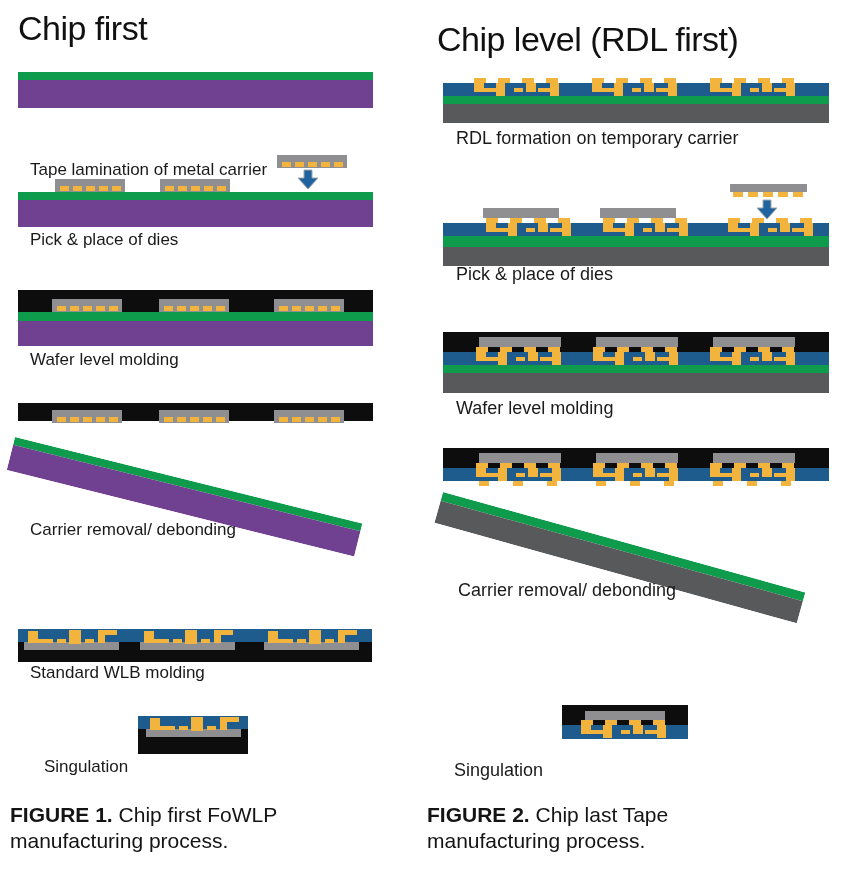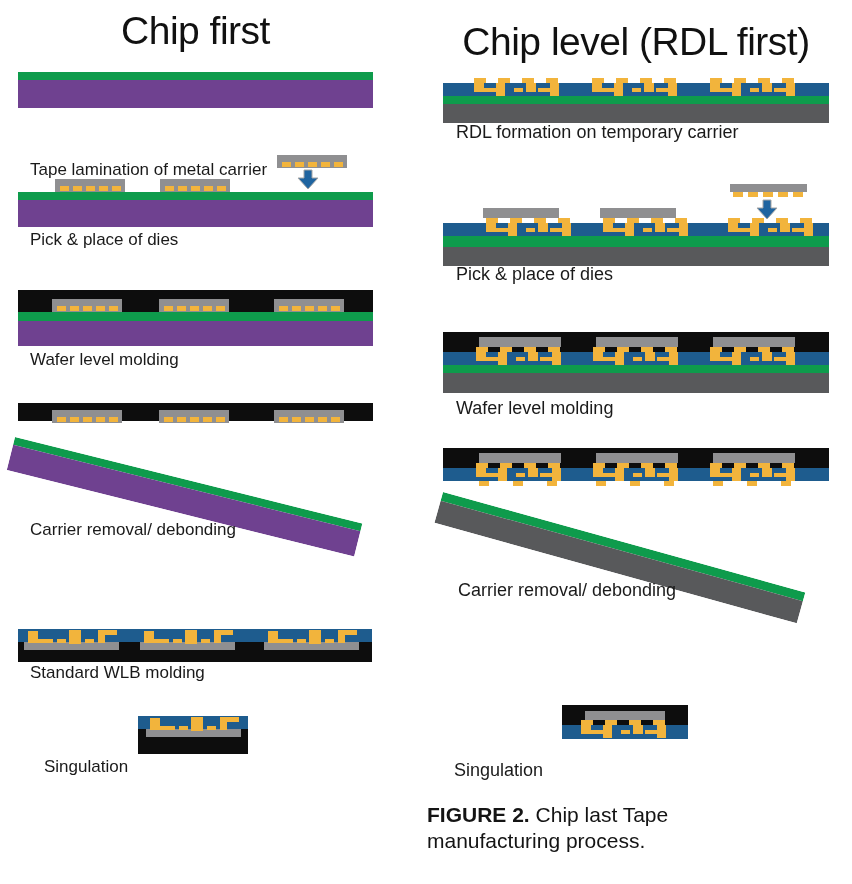--- a/index.html
+++ b/index.html
@@ -2,34 +2,34 @@
 <html style="--background: #FFFFFF; --text_black: #1A1A1A; --tape_green: #0E9B4C; --carrier_purple: #6F4190; --carrier_gray: #58595B; --die_gray: #8F8F91; --bump_yellow: #F2B43C; --rdl_blue: #1E5C8E; --mold_black: #0D0D0D; --arrow_blue: #1F64A0;"><head>
 <meta charset="utf-8">
 <style>
   html,body{margin:0;padding:0;background:#fff;}
   .page{
     position:relative;width:852px;height:884px;background:var(--background,#fff);
     overflow:hidden;font-family:"Liberation Sans",sans-serif;color:var(--text_black,#1a1a1a);
   }
   .abs{position:absolute;}
   .col-title{
-    font-size:39px;line-height:1.1;text-align:center;color:#111;
+    font-size:34px;line-height:1.1;color:#111;
     letter-spacing:-0.5px;white-space:nowrap;
   }
   #l-title{left:18px;top:10px;width:355px;}
   #r-title{left:437px;top:21px;width:398px;}
   .step-label{font-size:17px;color:#1a1a1a;white-space:nowrap;}
   .step-label.r{font-size:18px;}
   #l-lab1{left:30px;top:112px;margin-top:48px;}
   #l-lab2{left:30px;top:230px;}
   #l-lab3{left:30px;top:350px;}
   #l-lab4{left:30px;top:520px;}
   #l-lab5{left:30px;top:663px;}
   #l-lab6{left:44px;top:757px;}
-  #r-lab1{left:456px;top:122px;}
+  #r-lab1{left:456px;top:128px;}
   #r-lab2{left:456px;top:264px;}
   #r-lab3{left:456px;top:398px;}
   #r-lab4{left:458px;top:580px;}
   #r-lab5{left:454px;top:760px;}
   #g-l1{left:18px;top:72px;}
   #g-l2{left:18px;top:155px;}
   #g-l3{left:18px;top:290px;}
   #g-l4{left:18px;top:403px;}
   #g-l5{left:15px;top:437px;transform:rotate(14deg);transform-origin:0 0;}
   #g-l6{left:18px;top:629px;}
@@ -161,20 +161,24 @@
   </svg>
   <div id="l-lab5" class="abs step-label">Standard WLB molding</div>
 
   <svg id="g-l7" class="abs" width="110" height="38">
     <rect class="f-blue" x="0" y="0" width="110" height="13"></rect>
     <rect class="f-black" x="0" y="13" width="110" height="25"></rect>
     <use href="#wlb-cluster" x="8" y="0"></use>
   </svg>
   <div id="l-lab6" class="abs step-label">Singulation</div>
 
+  <div id="l-cap" class="abs caption">
+    <span class="cap-label">FIGURE 1.</span>
+    <span>Chip first FoWLP manufacturing process.</span>
+  </div>
 
   <div id="r-title" class="abs col-title">Chip level (RDL first)</div>
 
   <svg id="g-r1" class="abs" width="386" height="45">
     <rect class="f-blue" x="0" y="5" width="386" height="13"></rect>
     <use href="#rdl-cluster" x="28" y="0"></use>
     <use href="#rdl-cluster" x="146" y="0"></use>
     <use href="#rdl-cluster" x="264" y="0"></use>
     <rect class="f-green" x="0" y="18" width="386" height="8"></rect>
     <rect class="f-dkgray" x="0" y="26" width="386" height="19"></rect>

